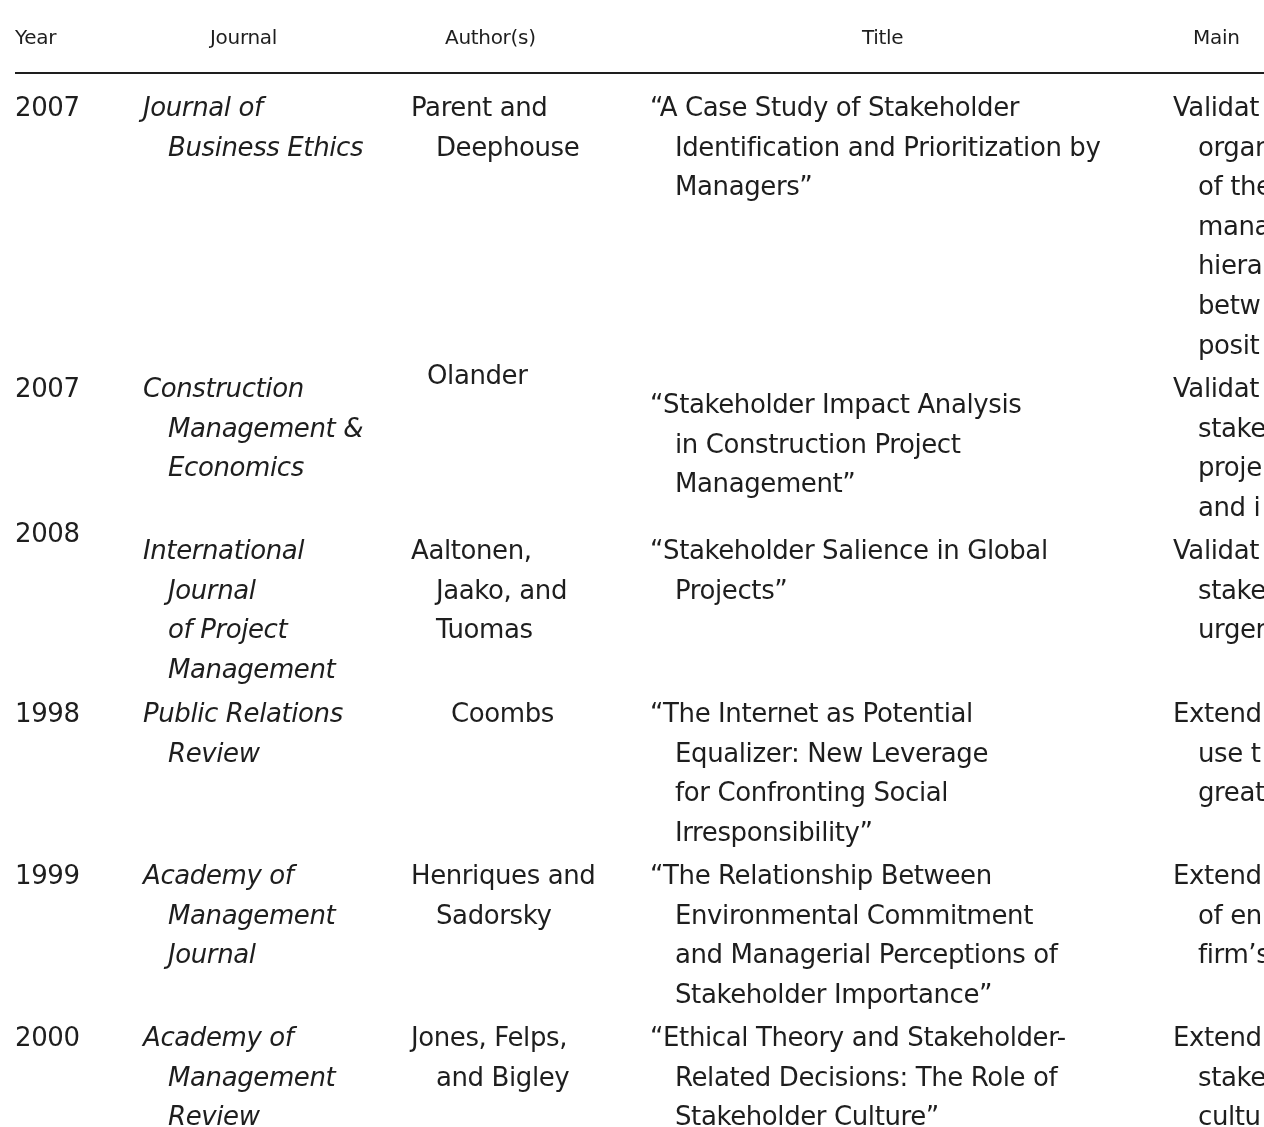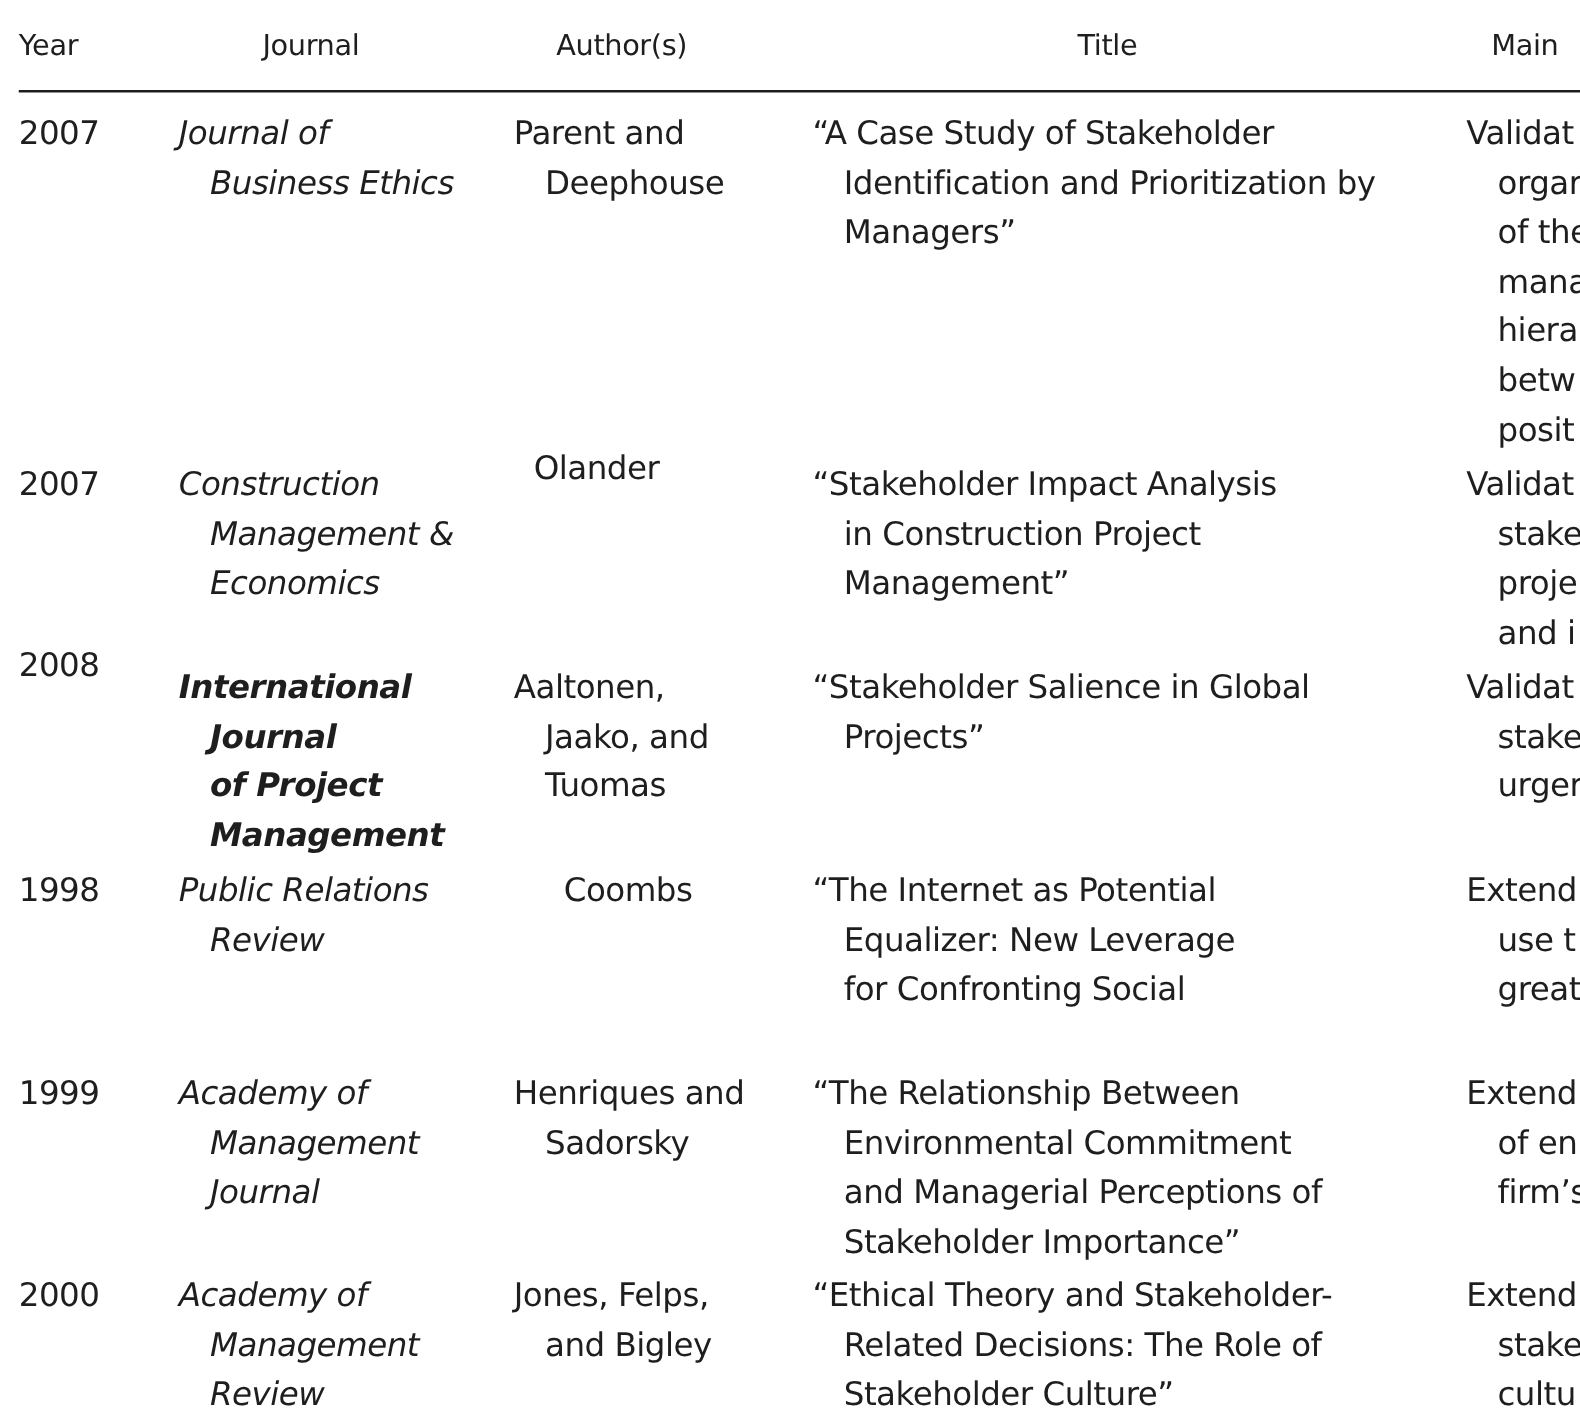--- a/index.html
+++ b/index.html
@@ -2,21 +2,21 @@
 <html><head>
 <meta charset="utf-8">
 <style>
   html, body { margin: 0; padding: 0; background: #ffffff; }
   body {
     width: 1264px; height: 1127px; overflow: hidden; position: relative;
     font-family: "DejaVu Sans", sans-serif;
     color: #1e1e1e;
   }
   .hdr {
-    position: absolute; top: 18px; font-size: 23px; line-height: 38px;
+    position: absolute; top: 18px; font-size: 20px; line-height: 38px;
     white-space: nowrap; letter-spacing: -0.3px;
   }
   .rule {
     position: absolute; left: 15px; top: 72px; width: 1249px; height: 2px;
     background: #1e1e1e;
   }
   .cell {
     position: absolute; font-size: 26px; line-height: 39.6px;
     white-space: nowrap; letter-spacing: -0.4px;
   }
@@ -69,35 +69,35 @@
       <div>
         <div class="cell c-year" style="top: 369px;">2007</div>
         <div class="cell c-journal ital" style="top: 369px;">
           <span class="ln">Construction</span>
           <span class="ln cont">Management &amp;</span>
           <span class="ln cont">Economics</span>
         </div>
         <div class="cell c-author" style="top: 356px; margin-left: 16px;">
           <span class="ln">Olander</span>
         </div>
-        <div class="cell c-title" style="top: 369px;">
+        <div class="cell c-title" style="top: 385px;">
           <span class="ln">“Stakeholder Impact Analysis</span>
           <span class="ln cont">in Construction Project</span>
           <span class="ln cont">Management”</span>
         </div>
         <div class="cell c-main" style="top: 369px;">
           <span class="ln">Validat</span>
           <span class="ln cont">stake</span>
           <span class="ln cont">proje</span>
           <span class="ln cont">and i</span>
         </div>
       </div>
       <div>
         <div class="cell c-year" style="top: 514px;">2008</div>
-        <div class="cell c-journal ital" style="top: 531px; font-weight: bold;">
+        <div class="cell c-journal ital" style="top: 531px;">
           <span class="ln">International</span>
           <span class="ln cont">Journal</span>
           <span class="ln cont">of Project</span>
           <span class="ln cont">Management</span>
         </div>
         <div class="cell c-author" style="top: 531px;">
           <span class="ln">Aaltonen,</span>
           <span class="ln cont">Jaako, and</span>
           <span class="ln cont">Tuomas</span>
         </div>
@@ -117,20 +117,21 @@
           <span class="ln">Public Relations</span>
           <span class="ln cont">Review</span>
         </div>
         <div class="cell c-author" style="top: 694px; margin-left: 40px;">
           <span class="ln">Coombs</span>
         </div>
         <div class="cell c-title" style="top: 694px;">
           <span class="ln">“The Internet as Potential</span>
           <span class="ln cont">Equalizer: New Leverage</span>
           <span class="ln cont">for Confronting Social</span>
+          <span class="ln cont">Irresponsibility”</span>
         </div>
         <div class="cell c-main" style="top: 694px;">
           <span class="ln">Extend</span>
           <span class="ln cont">use t</span>
           <span class="ln cont">great</span>
         </div>
       </div>
       <div>
         <div class="cell c-year" style="top: 856px;">1999</div>
         <div class="cell c-journal ital" style="top: 856px;">

